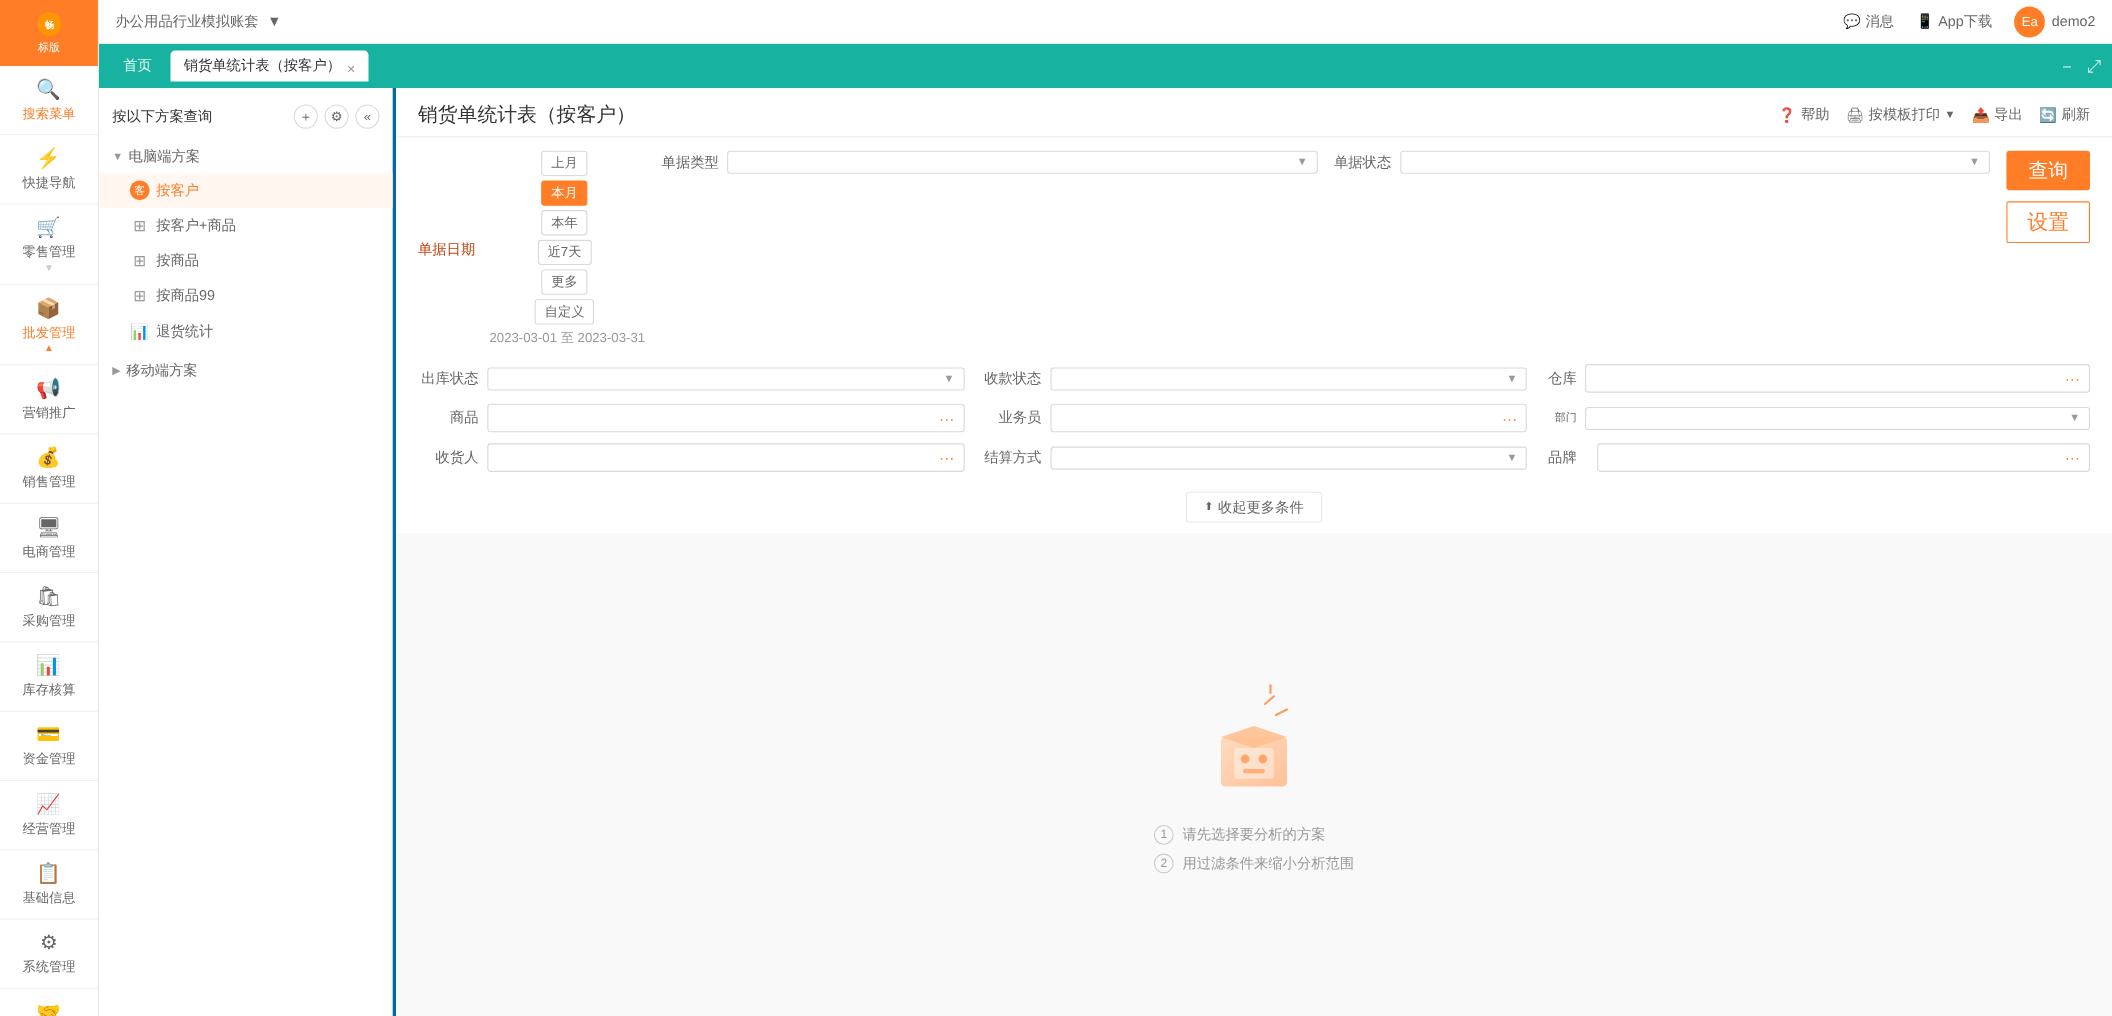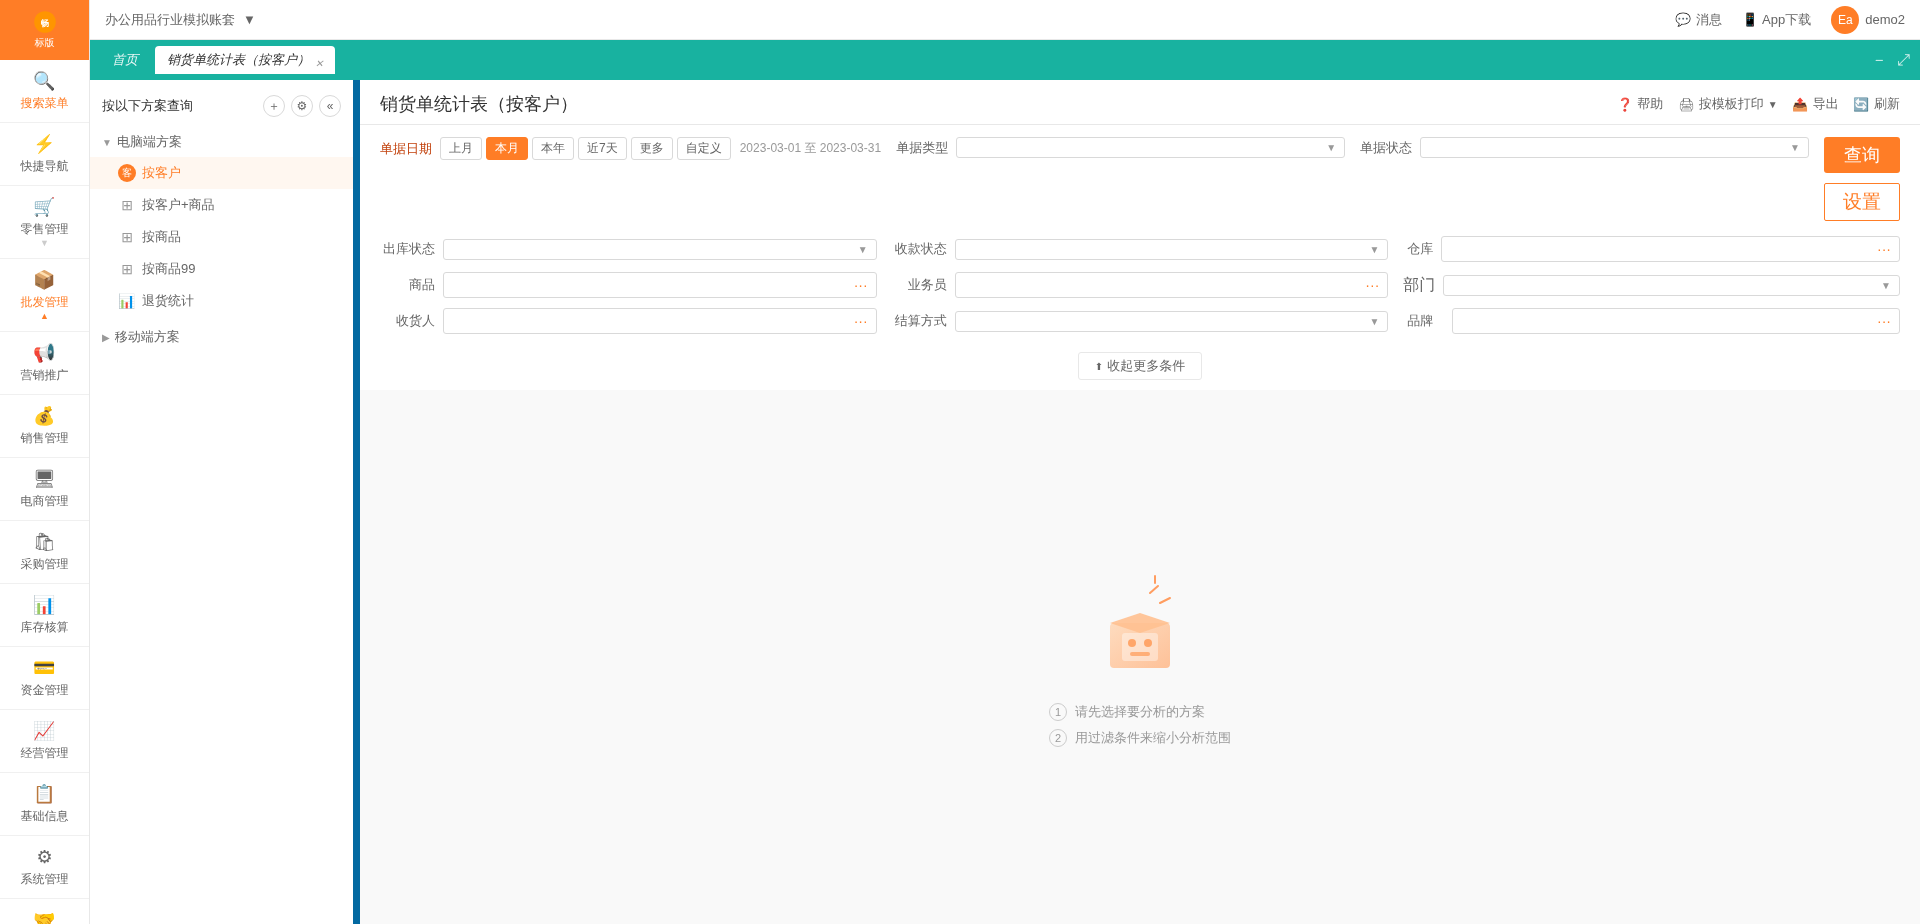--- a/index.html
+++ b/index.html
@@ -21,32 +21,32 @@
 
     
     .top-header { height: 40px; background: #fff; border-bottom: 1px solid #e8e8e8; display: flex; align-items: center; justify-content: space-between; padding: 0 15px; flex-shrink: 0; }
     .header-left { display: flex; align-items: center; gap: 8px; color: #666; font-size: 13px; }
     .header-right { display: flex; align-items: center; gap: 20px; color: #666; font-size: 13px; }
     .header-right-item { display: flex; align-items: center; gap: 4px; cursor: pointer; }
     .avatar { width: 28px; height: 28px; border-radius: 50%; background: #ff7d26; display: flex; align-items: center; justify-content: center; color: #fff; font-size: 12px; }
 
     
     .tab-bar { height: 40px; background: #18b2a0; display: flex; align-items: center; padding: 0 10px; gap: 5px; flex-shrink: 0; }
-    .tab { display: flex; align-items: flex-end; gap: 5px; padding: 5px 12px; border-radius: 4px 4px 0 0; font-size: 13px; cursor: pointer; color: rgba(255,255,255,0.8); font-style: italic; }
+    .tab { display: flex; align-items: flex-end; gap: 5px; padding: 5px 12px; border-radius: 4px 4px 0 0; font-size: 13px; cursor: pointer; color: rgba(255,255,255,0.8); }
     .tab.active { background: #fff; color: #333; }
     .tab-close { font-size: 10px; color: #999; cursor: pointer; }
     .home-tab { color: rgba(255,255,255,0.9); }
     .tab-bar-right { margin-left: auto; display: flex; align-items: center; gap: 10px; }
     .tab-bar-icon { color: rgba(255,255,255,0.8); cursor: pointer; font-size: 16px; }
 
     
     .content { flex: 1; display: flex; overflow: hidden; background: #f5f5f5; }
 
     
-    .left-panel { width: 270px; background: #fff; border-right: 7px solid #0369a1; flex-shrink: 0; overflow-y: auto; padding: 10px 0; }
+    .left-panel { width: 270px; background: #fff; border-right: 3px solid #0369a1; flex-shrink: 0; overflow-y: auto; padding: 10px 0; }
     .panel-header { display: flex; align-items: center; justify-content: space-between; padding: 5px 12px; }
     .panel-title { font-size: 13px; color: #333; font-weight: 500; }
     .panel-actions { display: flex; align-items: center; gap: 6px; }
     .panel-action-btn { width: 22px; height: 22px; border-radius: 50%; display: flex; align-items: center; justify-content: center; cursor: pointer; color: #666; border: 1px solid #d9d9d9; font-size: 12px; }
     .scheme-group { margin-top: 5px; }
     .scheme-group-header { display: flex; align-items: center; gap: 5px; padding: 6px 12px; cursor: pointer; color: #666; font-size: 13px; }
     .triangle { font-size: 10px; color: #999; }
     .scheme-item { display: flex; align-items: center; gap: 6px; padding: 7px 12px 7px 28px; cursor: pointer; color: #666; font-size: 13px; }
     .scheme-item.active { color: #ff7d26; background: #fff7f0; }
     .scheme-icon { width: 18px; height: 18px; border-radius: 50%; display: flex; align-items: center; justify-content: center; font-size: 10px; color: #fff; background: #ff7d26; flex-shrink: 0; }
@@ -263,21 +263,21 @@
             <span>刷新</span>
           </div>
         </div>
       </div>
 
       <div class="filter-section">
 
         <div style="display:flex; align-items:flex-start; gap:15px; margin-bottom:10px; padding-bottom:5px;">
           <div style="display:flex; align-items:center; gap:8px; flex:none;">
             <span style="color:#c2410c; font-size:13px; white-space:nowrap;">单据日期</span>
-            <div style="display:flex; align-items:center; gap:4px;">
+            <div style="display:flex; align-items:center; gap:4px;flex-direction:column;">
               <button class="date-btn">上月</button>
               <button class="date-btn active">本月</button>
               <button class="date-btn">本年</button>
               <button class="date-btn">近7天</button>
               <button class="date-btn">更多</button>
               <button class="date-btn">自定义</button>
               <span class="date-range">2023-03-01 至 2023-03-31</span>
             </div>
           </div>
           <div style="display:flex; align-items:center; gap:8px; flex:1;">
@@ -333,21 +333,21 @@
             </div>
           </div>
           <div style="display:flex; align-items:center; gap:8px; flex:1;">
             <span style="color:#666; font-size:13px; white-space:nowrap; min-width:55px; text-align:right;">业务员</span>
             <div class="filter-input" style="flex:1;">
               <span></span>
               <span style="color:#ff7d26;font-size:14px;">···</span>
             </div>
           </div>
           <div style="display:flex; align-items:center; gap:8px; flex:1;">
-            <span style="color:#666; font-size:16px; white-space:nowrap; min-width:30px; text-align:right;">部门</span>
+            <span style="color:#666; font-size:10px; white-space:nowrap; min-width:30px; text-align:right;">部门</span>
             <div class="filter-select" style="flex:1;">
               <span></span>
               <span class="chevron-down">▼</span>
             </div>
           </div>
         </div>
 
         <div style="display:flex; align-items:center; gap:15px; margin-bottom:10px;">
           <div style="display:flex; align-items:center; gap:8px; flex:1;">
             <span style="color:#666; font-size:13px; white-space:nowrap; min-width:55px; text-align:right;">收货人</span>

